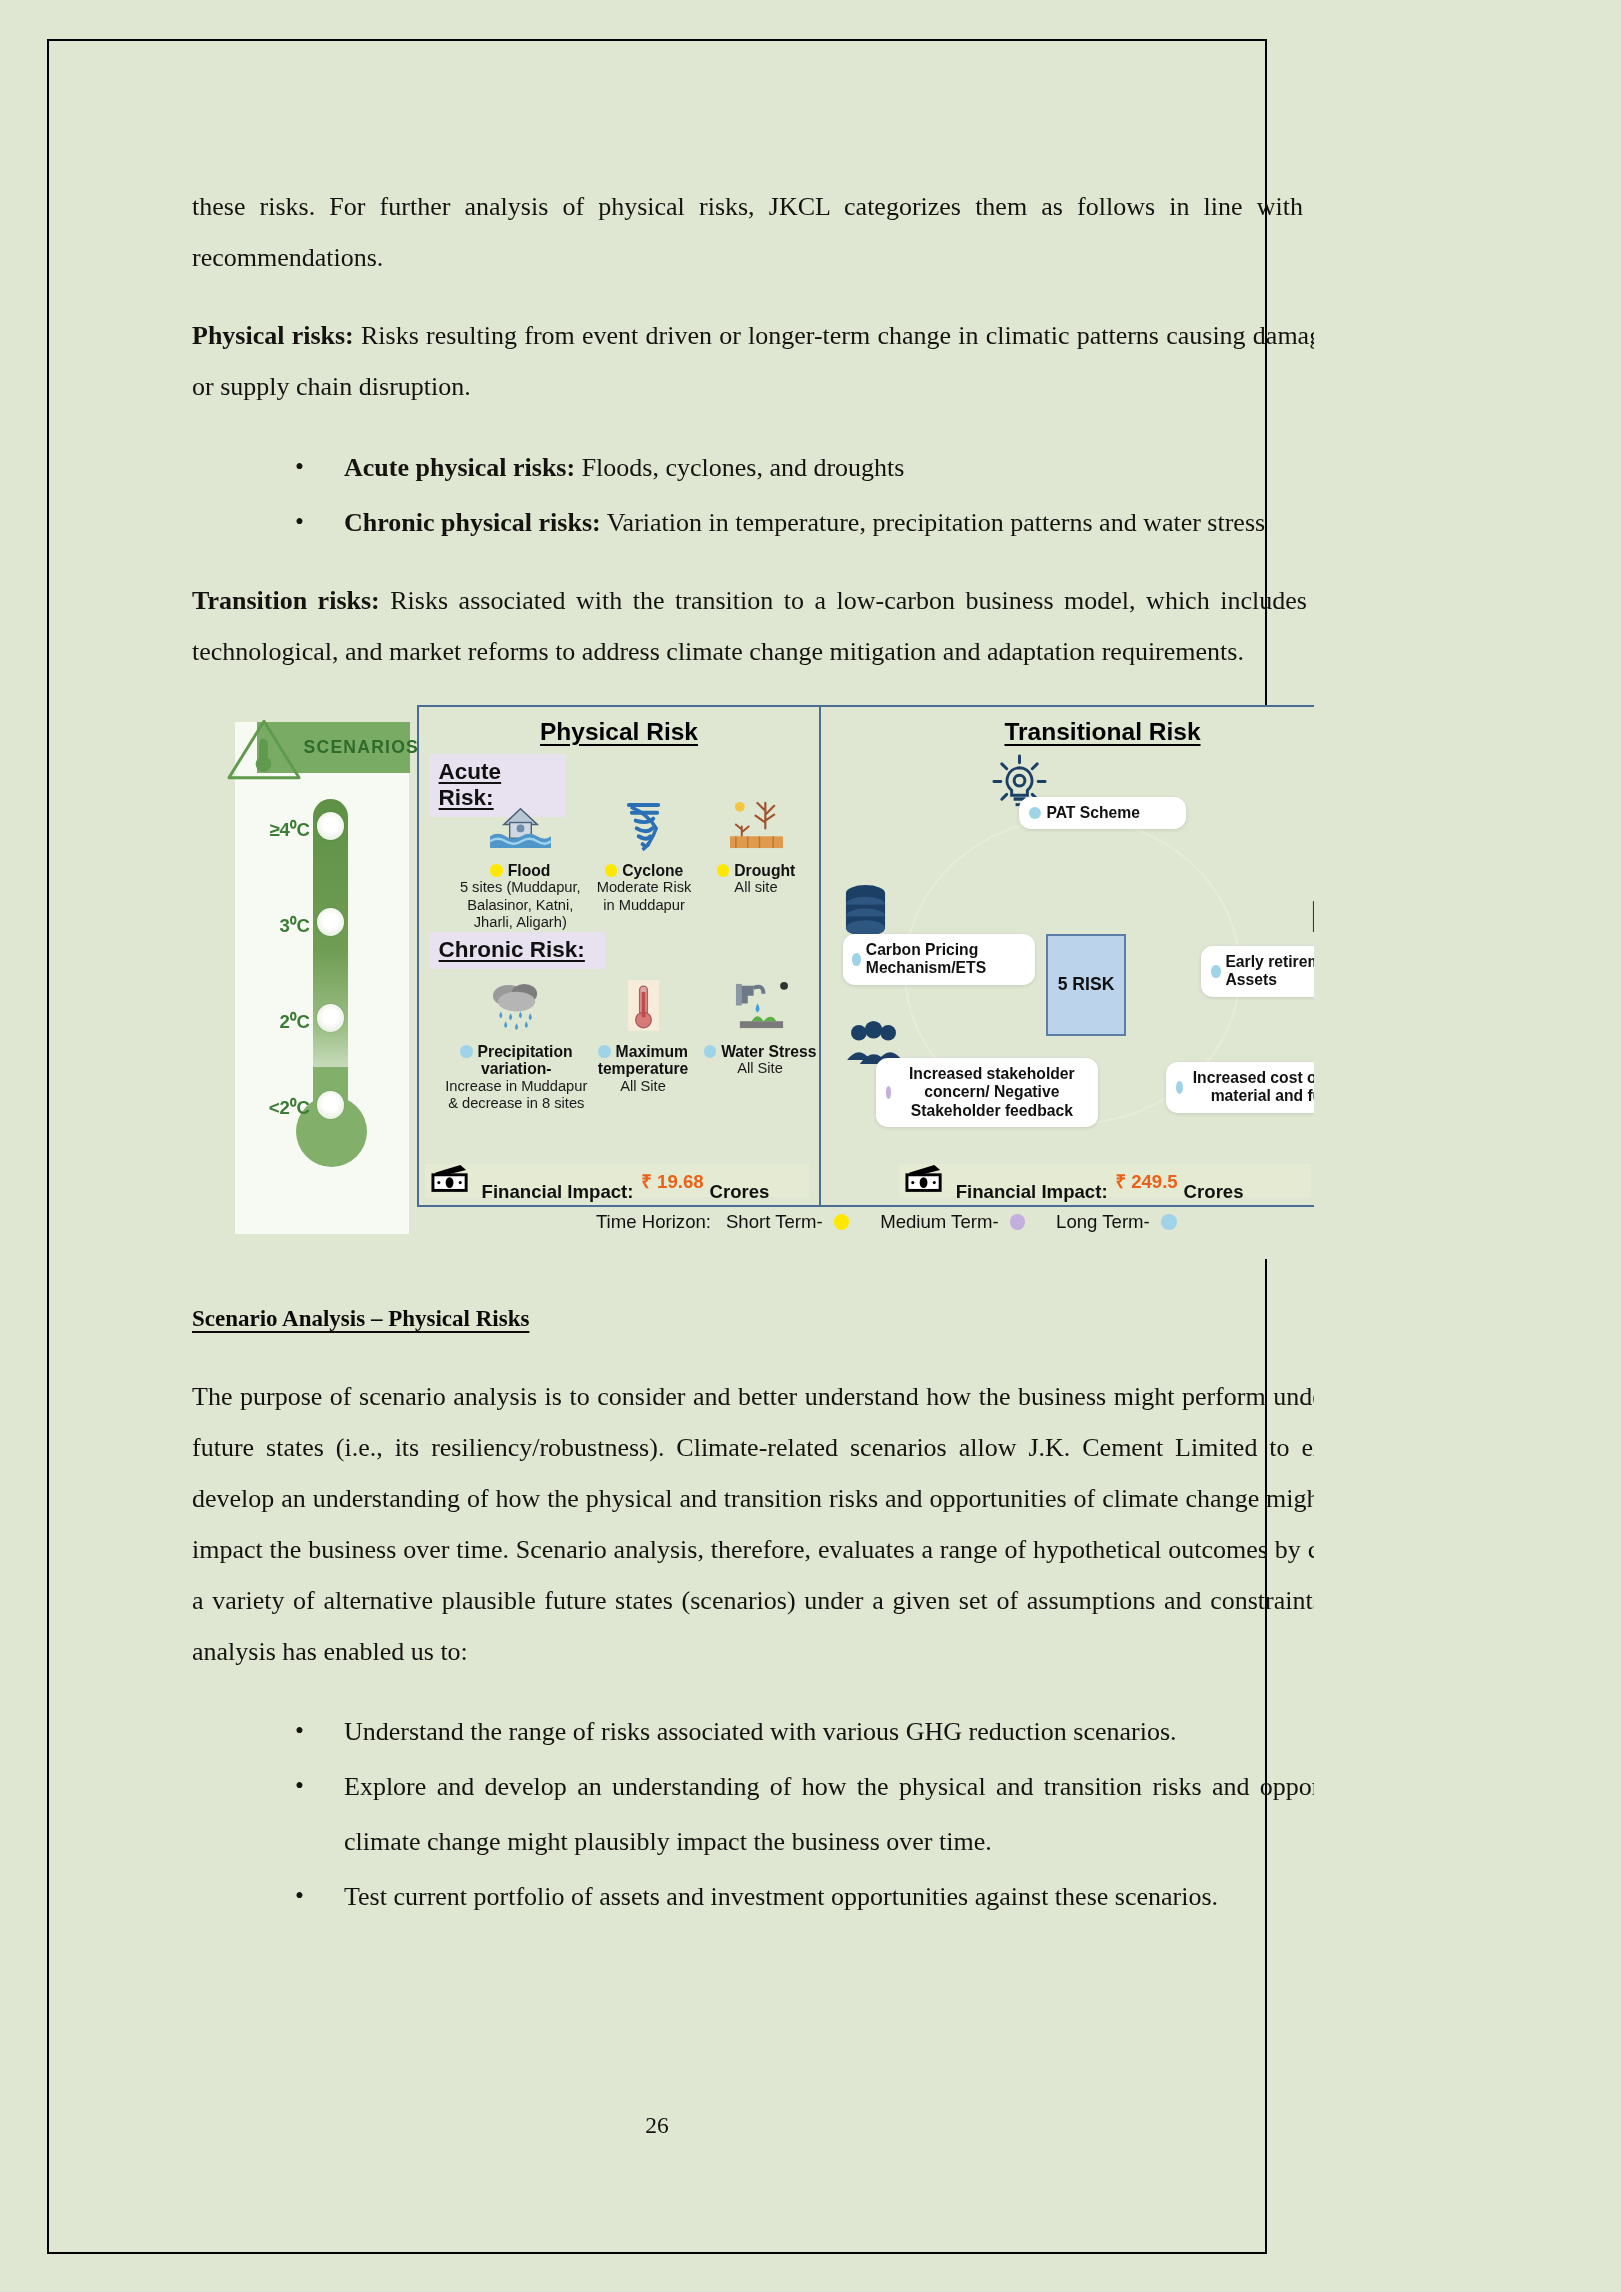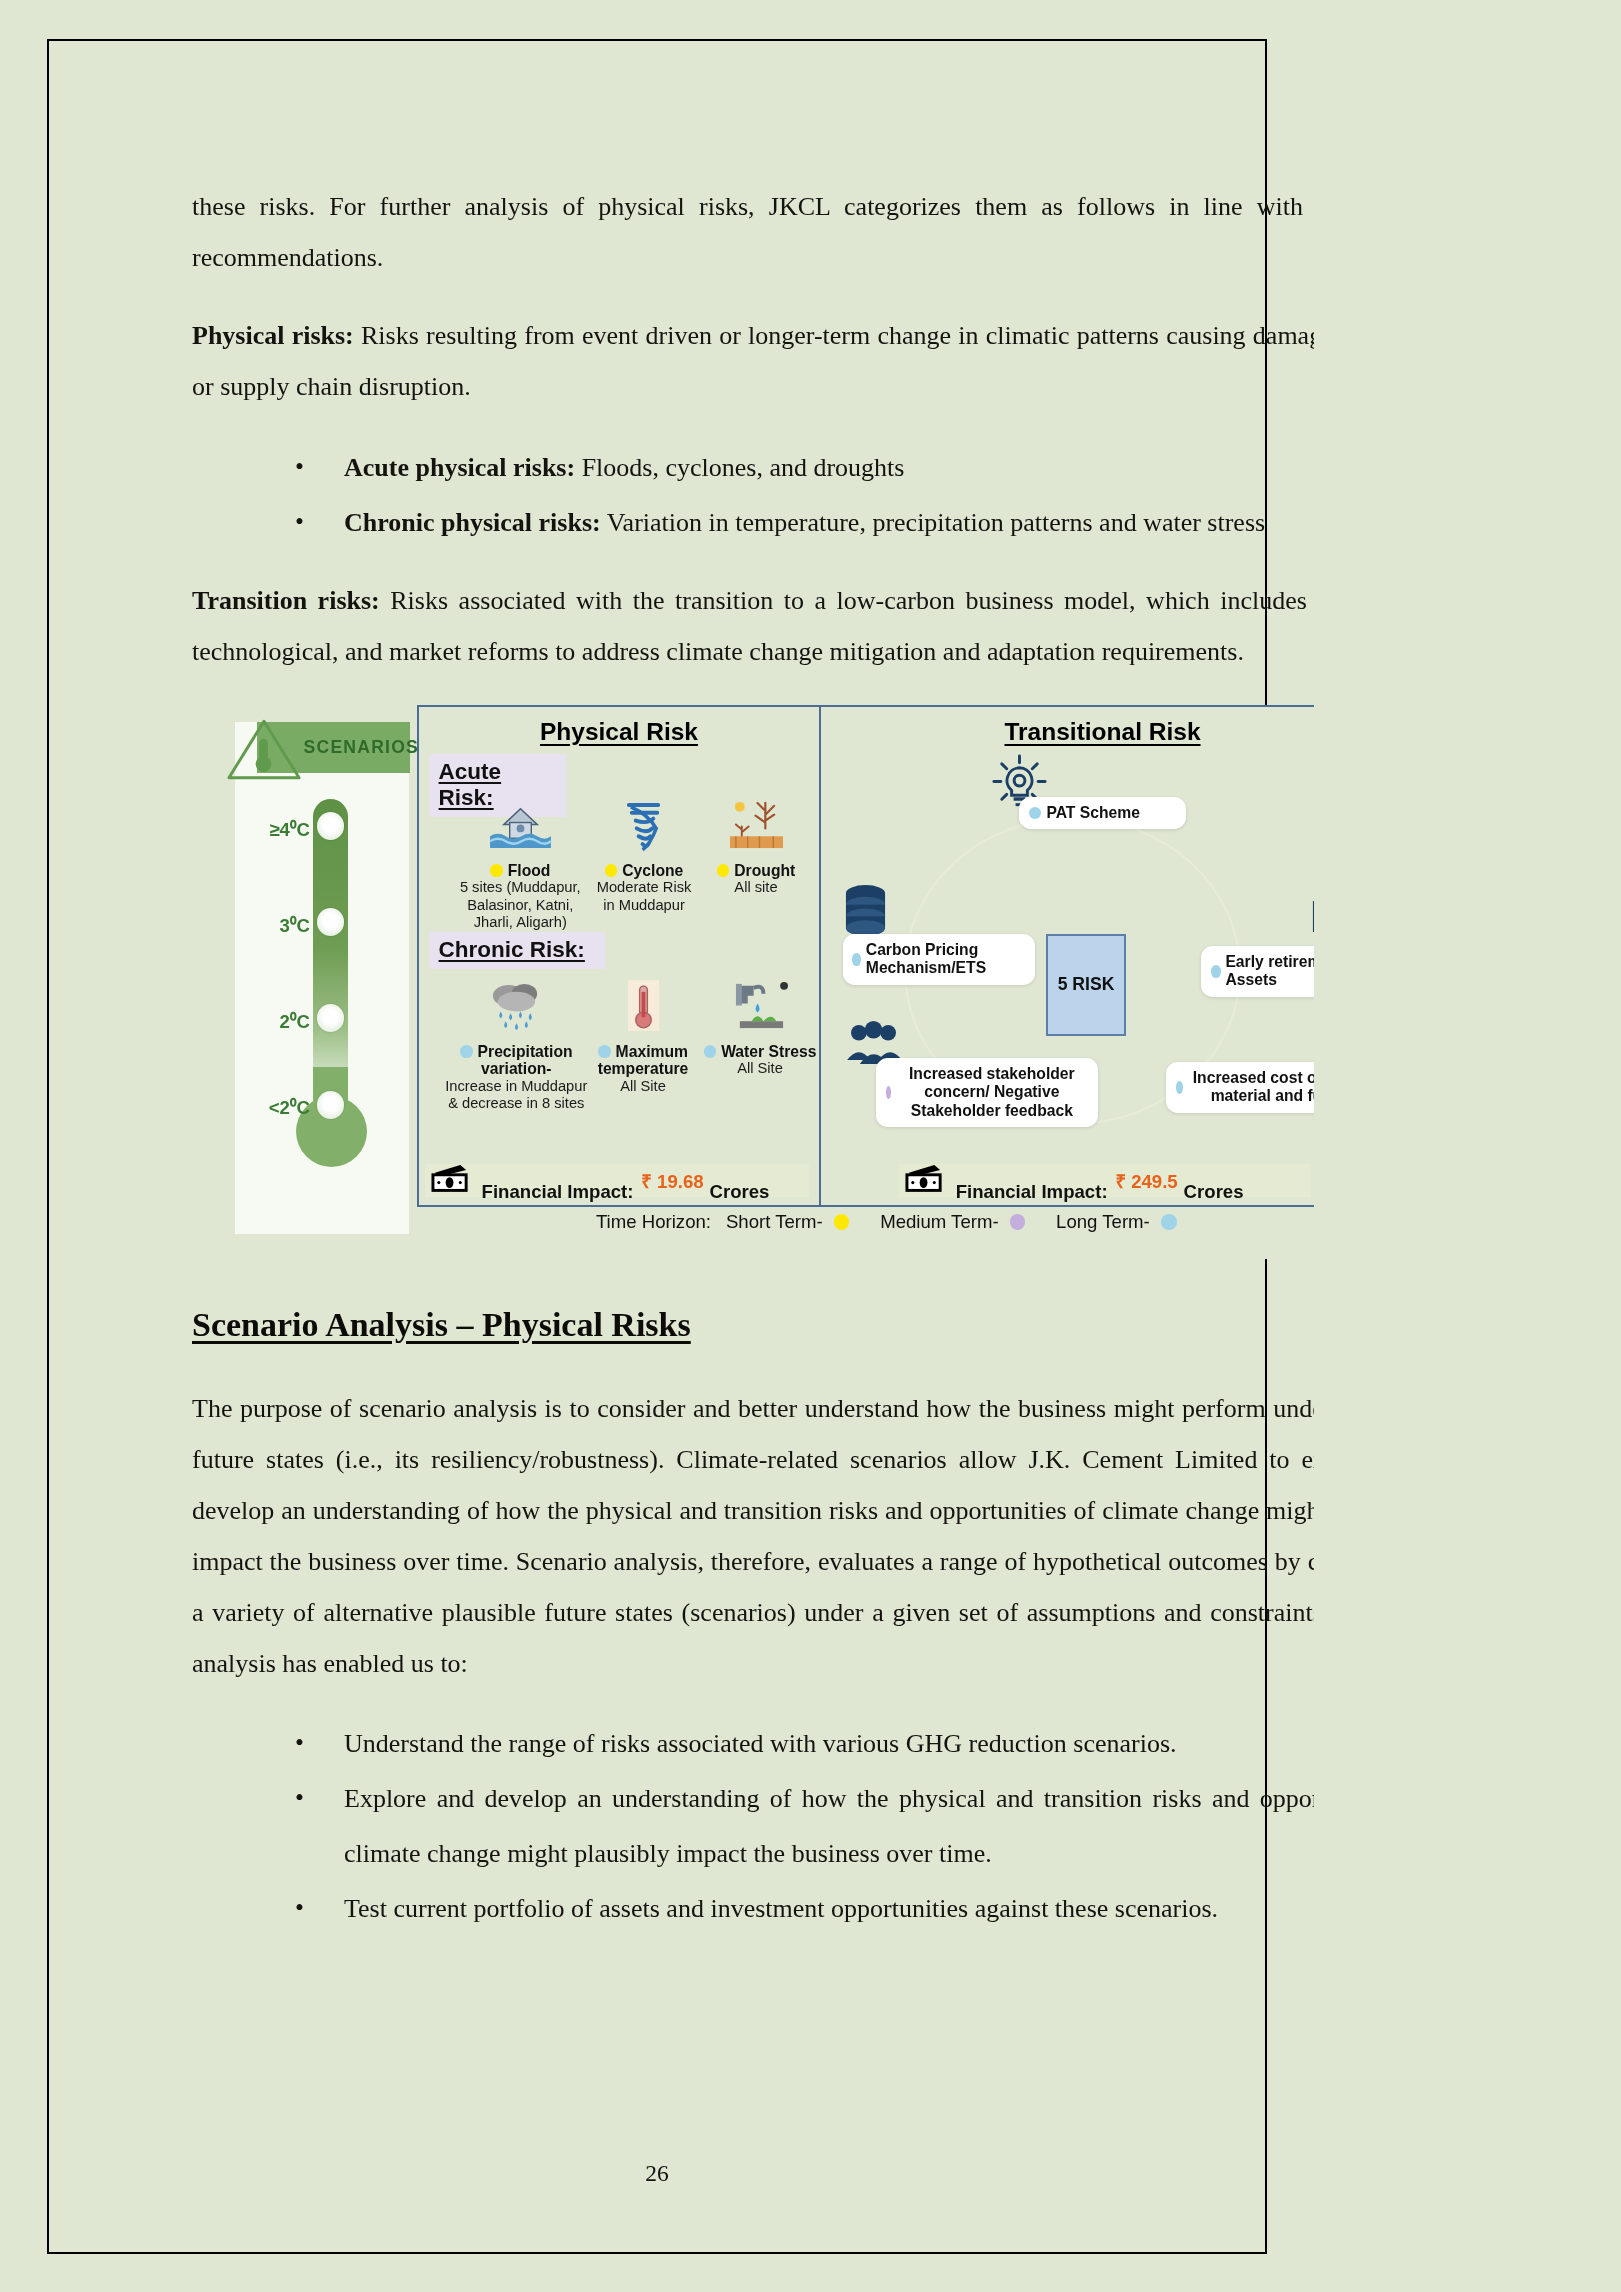--- a/index.html
+++ b/index.html
@@ -57,21 +57,21 @@
   ul.bullets li::before {
     content: "\2022";
     position: absolute;
     left: 103px;
     top: -1px;
     font-size: 25.5px;
   }
   ul.bullets.tight li { line-height: 55px; }
 
   h2.section-head {
-    font-size: 34px;
+    font-size: 23px;
     font-weight: bold;
     color: #0d0b08;
     margin: 0 0 39px 0;
     text-decoration: underline;
     text-underline-offset: 4.9px;
   }
 
   .figure-caption {
     text-align: center;
     font-style: italic;
@@ -81,21 +81,20 @@
   }
 
   .page-number {
     position: absolute;
     left: 0;
     right: 0;
     top: 2112px;
     text-align: center;
     font-size: 23.5px;
     color: #15130f;
-    margin-top: 48px;
   }
 
   
   .figure-wrap {
     position: relative;
     width: 1147px;
     margin: 19.6px 0 0 43px;
     height: 554px;
   }
   .fig {

